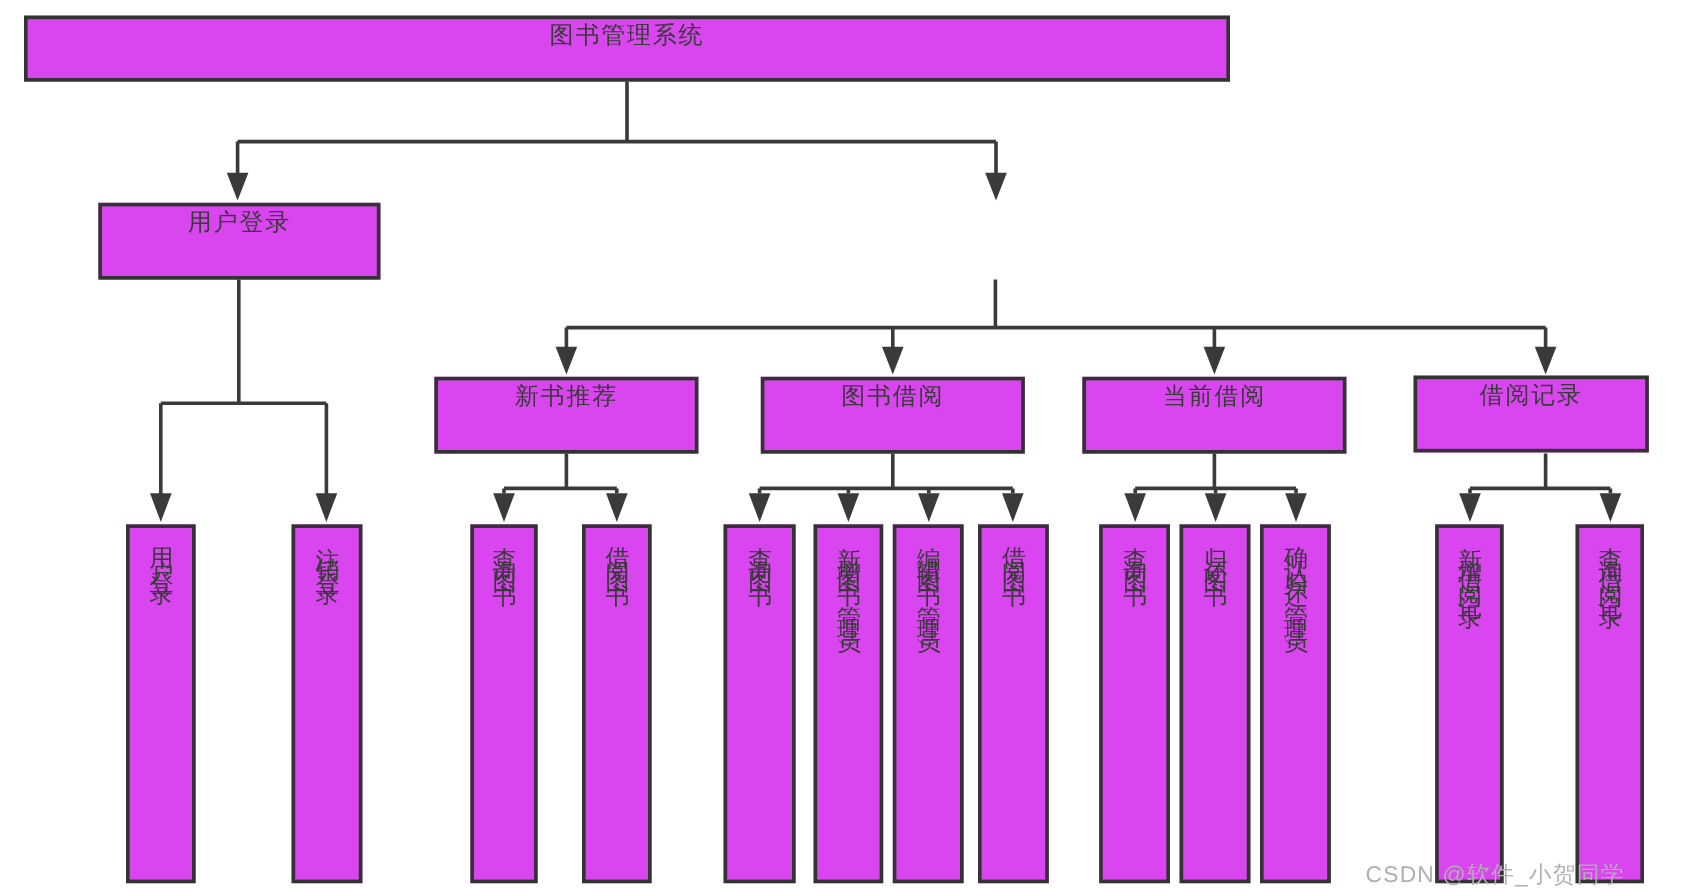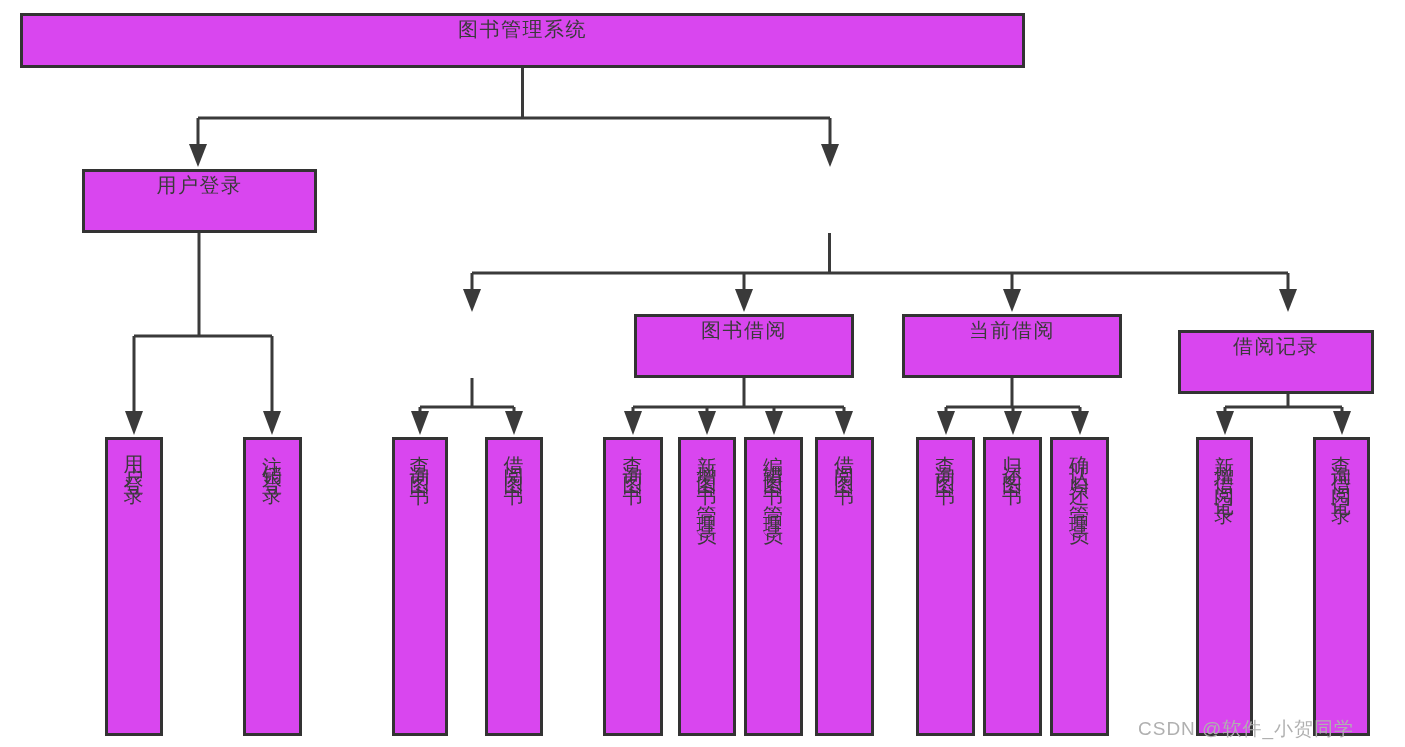--- a/index.html
+++ b/index.html
@@ -61,27 +61,30 @@
   </svg>
 
   <div class="node hbox" style="left:20px;top:13px;width:1005px;height:55px">
     <span>图书管理系统</span>
   </div>
 
   <div class="node hbox" style="left:82px;top:169px;width:235px;height:64px">
     <span>用户登录</span>
   </div>
 
+  <div class="node hbox" style="left:362px;top:314px;width:220px;height:64px">
+    <span>新书推荐</span>
+  </div>
   <div class="node hbox" style="left:634px;top:314px;width:220px;height:64px">
     <span>图书借阅</span>
   </div>
   <div class="node hbox" style="left:902px;top:314px;width:220px;height:64px">
     <span>当前借阅</span>
   </div>
-  <div class="node hbox" style="left:1178px;top:330px;width:196px;height:64px">
+  <div class="node hbox" style="left:1178px;top:313px;width:196px;height:64px">
     <span>借阅记录</span>
   </div>
 
   <div class="node" style="left:105px;top:437px;width:58px;height:299px">
     <span class="vtext">用户登录</span>
   </div>
   <div class="node" style="left:243px;top:437px;width:59px;height:299px">
     <span class="vtext">注销登录</span>
   </div>
 

